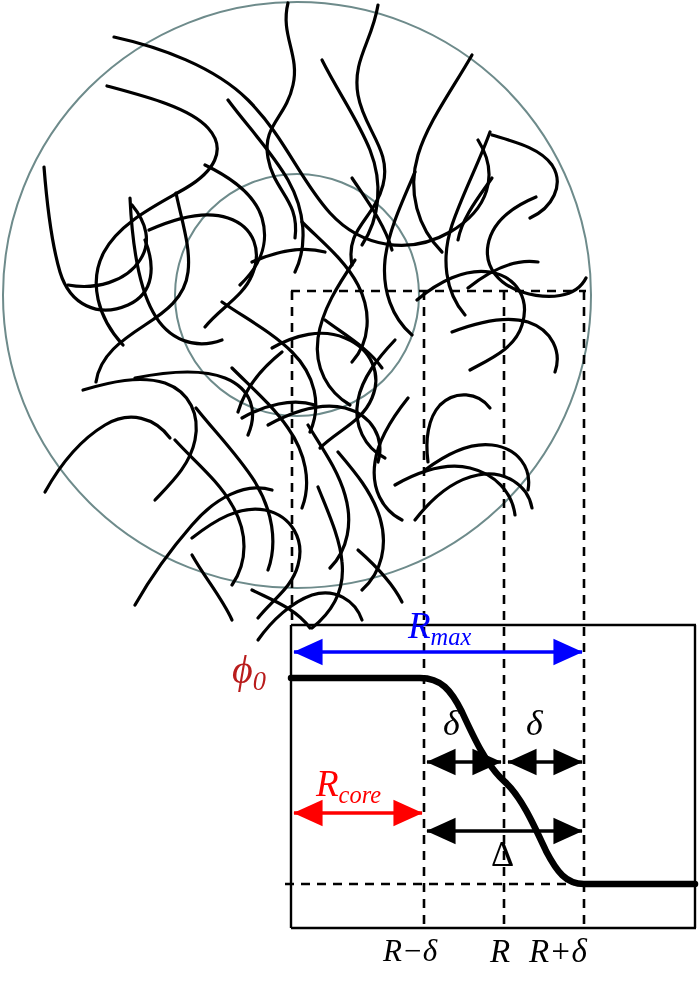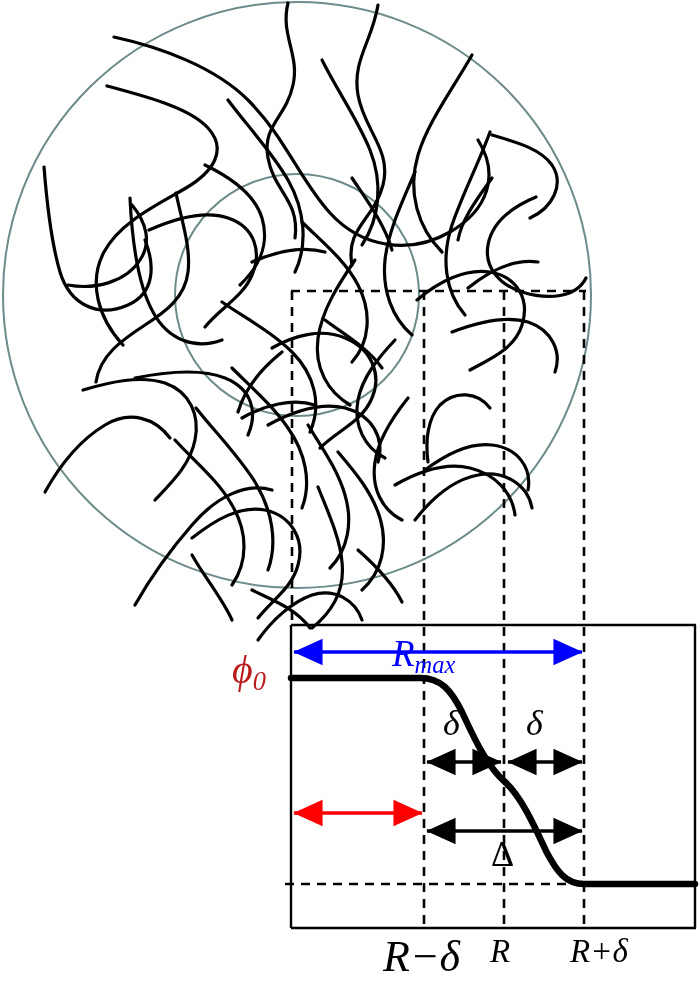--- a/index.html
+++ b/index.html
@@ -24,28 +24,28 @@
   }
   .lbl {
     position: absolute;
     font-family: "Liberation Serif", serif;
     font-style: italic;
     white-space: nowrap;
     line-height: 1;
     user-select: none;
   }
   .lbl-phi0   { left: 232px; top: 650px; font-size: 40px; color: #b91c1c; }
-  .lbl-rmax   { left: 392px; top: 607px; font-size: 37px; color: #0000ff; margin-top: 28px; }
+  .lbl-rmax   { left: 408px; top: 607px; font-size: 37px; color: #0000ff; }
   .lbl-rcore  { left: 316px; top: 765px; font-size: 37px; color: #ff0000; }
   .lbl-delta1 { left: 443px; top: 705px; font-size: 36px; color: #000; }
   .lbl-delta2 { left: 526px; top: 705px; font-size: 36px; color: #000; }
   .lbl-bigdelta { left: 491px; top: 836px; font-size: 36px; color: #000; font-style: normal; }
-  .lbl-xt1    { left: 383px; top: 935px; font-size: 44px; color: #000; }
+  .lbl-xt1    { left: 383px; top: 935px; font-size: 31px; color: #000; }
   .lbl-xt2    { left: 490px; top: 935px; font-size: 33px; color: #000; }
-  .lbl-xt3    { left: 570px; top: 935px; font-size: 33px; color: #000; }
+  .lbl-xt3    { left: 529px; top: 935px; font-size: 33px; color: #000; }
   .sub {
     font-size: 0.66em;
     vertical-align: -0.28em;
     font-style: italic;
   }
 </style>
 </head>
 <body>
 
 <div id="figure">
@@ -173,20 +173,23 @@
   </svg>
 
   <div class="lbl lbl-phi0">
     <span>ϕ</span><span class="sub">0</span>
   </div>
 
   <div class="lbl lbl-rmax">
     <span>R</span><span class="sub">max</span>
   </div>
 
+  <div class="lbl lbl-rcore">
+    <span>R</span><span class="sub">core</span>
+  </div>
 
   <div class="lbl lbl-delta1">δ</div>
 
   <div class="lbl lbl-delta2">δ</div>
 
   <div class="lbl lbl-bigdelta">Δ</div>
 
   <div class="lbl lbl-xt1">R−δ</div>
 
   <div class="lbl lbl-xt2">R</div>

